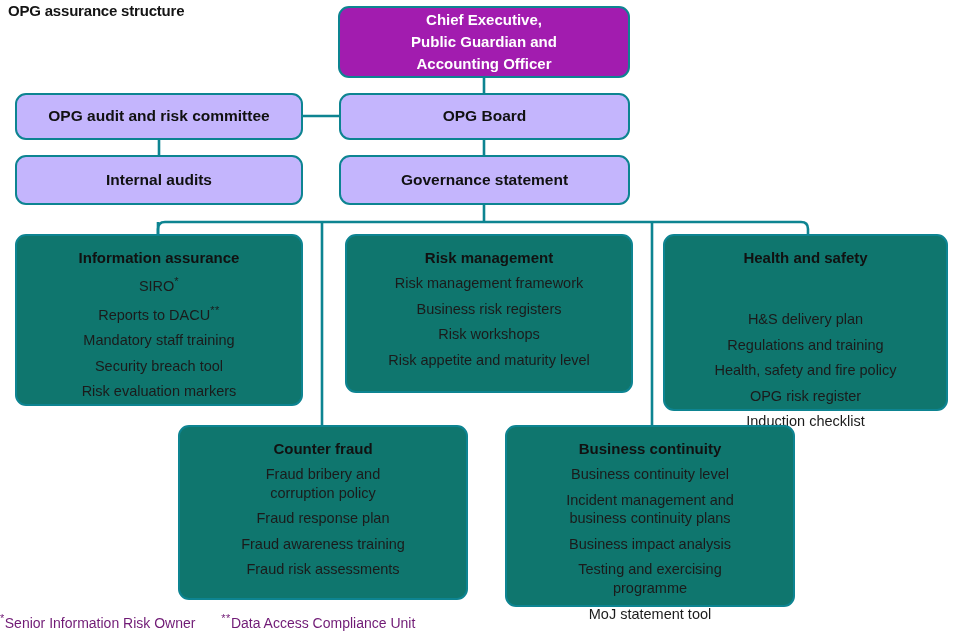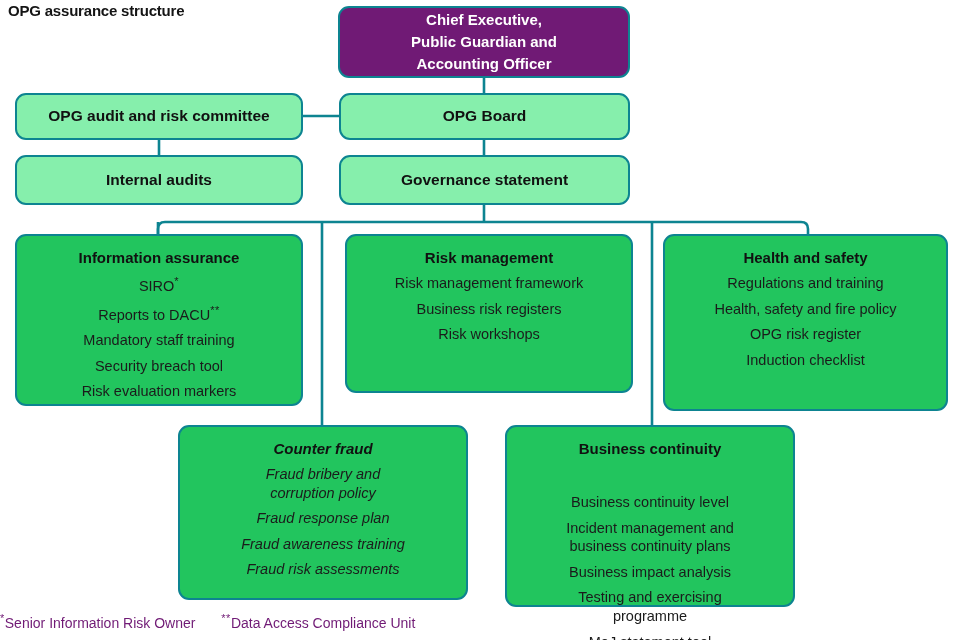--- a/index.html
+++ b/index.html
@@ -41,31 +41,31 @@
     height: 640px;
     pointer-events: none;
   }
 
   
   .node {
     position: absolute;
     box-sizing: border-box;
     border: 2px solid #0d8491;
     border-radius: 11px;
-    background: #22c55e;
+    background: #0f766e;
     display: flex;
     flex-direction: column;
     align-items: center;
   }
   .node.filled {
-    background: #86efac;
+    background: #c4b5fd;
     justify-content: center;
   }
   .node.teal {
-    background: #701a75;
+    background: #a21caf;
     border-color: #0d8491;
     justify-content: center;
   }
 
   .node-title {
     font-size: 15px;
     font-weight: bold;
     color: #111111;
     text-align: center;
     line-height: 1.35;
@@ -188,44 +188,46 @@
         <li>Risk evaluation markers</li>
       </ul>
   </div>
 
   <div class="node panel" style="left:345px; top:234px; width:288px; height:159px;">
     <div class="node-title">Risk management</div>
     <ul class="panel-list">
         <li>Risk management framework</li>
         <li>Business risk registers</li>
         <li>Risk workshops</li>
-      </ul>
-  </div>
-
-  <div class="node panel" style="left:663px; top:234px; width:285px; height:177px;">
+        <li>Risk appetite and maturity level</li>
+      </ul>
+  </div>
+
+  <div class="node panel" style="left:663px; top:234px; width:285px; height:177px;gap:36px;">
     <div class="node-title">Health and safety</div>
     <ul class="panel-list">
+        <li>H&amp;S delivery plan</li>
         <li>Regulations and training</li>
         <li>Health, safety and fire policy</li>
         <li>OPG risk register</li>
         <li>Induction checklist</li>
       </ul>
   </div>
 
-  <div class="node panel" style="left:178px; top:425px; width:290px; height:175px;font-style:italic;">
+  <div class="node panel" style="left:178px; top:425px; width:290px; height:175px;">
     <div class="node-title">Counter fraud</div>
     <ul class="panel-list">
         <li>Fraud bribery and<br>corruption policy</li>
         <li>Fraud response plan</li>
         <li>Fraud awareness training</li>
         <li>Fraud risk assessments</li>
       </ul>
   </div>
 
-  <div class="node panel" style="left:505px; top:425px; width:290px; height:182px;gap:28px;">
+  <div class="node panel" style="left:505px; top:425px; width:290px; height:182px;">
     <div class="node-title">Business continuity</div>
     <ul class="panel-list">
         <li>Business continuity level</li>
         <li>Incident management and<br>business continuity plans</li>
         <li>Business impact analysis</li>
         <li>Testing and exercising<br>programme</li>
         <li>MoJ statement tool</li>
       </ul>
   </div>
 

